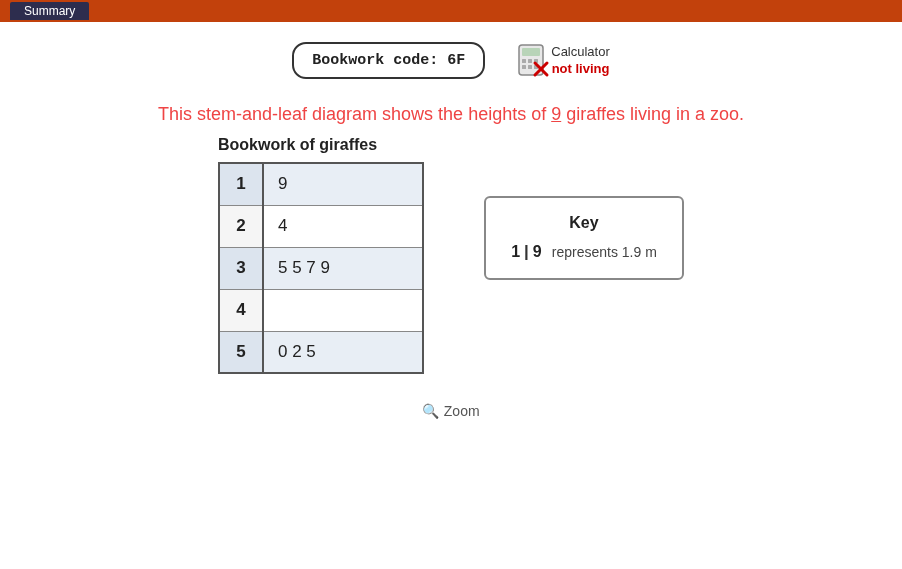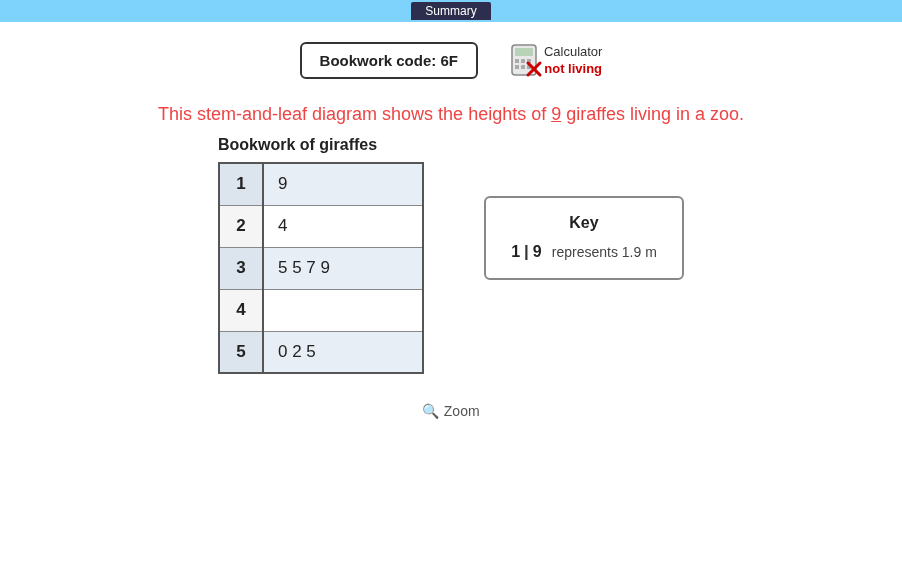--- a/index.html
+++ b/index.html
@@ -7,26 +7,26 @@
       font-family: Arial, sans-serif;
       background: #f0f4f8;
       width: 902px;
       min-height: 569px;
       overflow: hidden;
       position: relative;
     }
 
     
     .top-bar {
-      background: #7dd3fc;
+      background: #c2410c;
       height: 22px;
       display: flex;
       align-items: center;
-      justify-content: center;
-      padding: 0 20px;
+      justify-content: flex-start;
+      padding: 0 10px;
     }
     .summary-tab {
       background: #2d2d4e;
       color: #fff;
       font-size: 12px;
       padding: 2px 14px;
       cursor: pointer;
       border-radius: 2px 2px 0 0;
     }
 
@@ -42,25 +42,26 @@
     .header-row {
       display: flex;
       align-items: center;
       justify-content: center;
       gap: 30px;
       margin-bottom: 22px;
     }
     .bookwork-code {
       background: #fff;
       border: 2px solid #333;
-      border-radius: 6px;
+      border-radius: 14px;
       padding: 8px 18px;
       font-size: 15px;
       font-weight: bold;
       color: #222;
+      font-family: Liberation Mono, monospace;
     }
     .calculator-badge {
       display: flex;
       align-items: center;
       text-align: center;
     }
     .calc-icon {
       position: relative;
       width: 36px;
       height: 36px;

